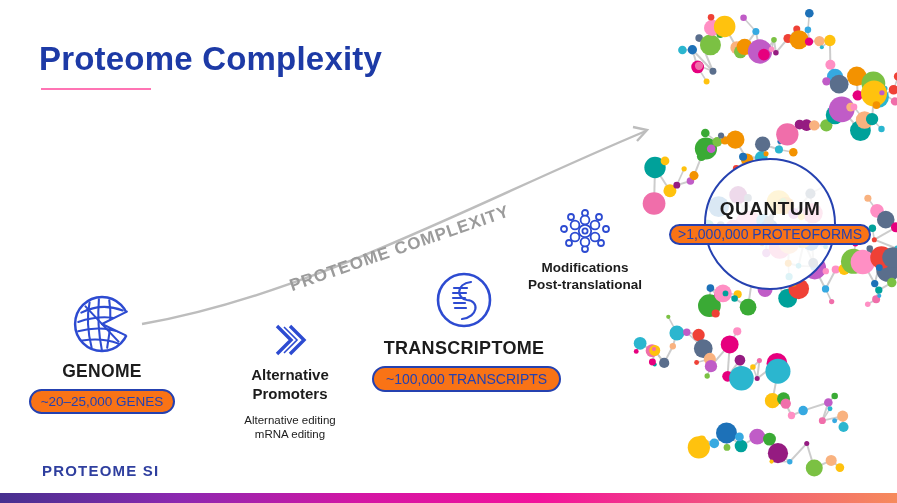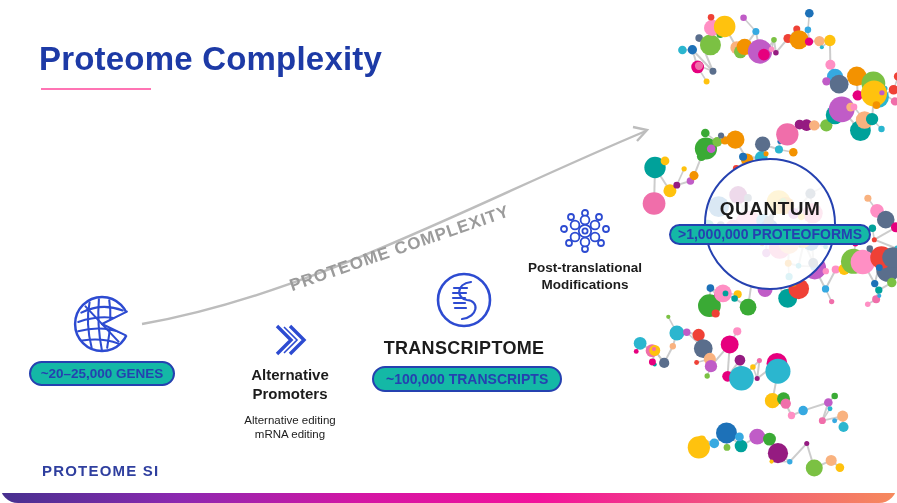--- a/index.html
+++ b/index.html
@@ -9,39 +9,38 @@
     --icon-blue:#2d4bd1;
     --text-black:#1c1c1c;
     --arrow-gray:#bdbdbd;
     --arrow-label-gray:#9b9b9b;
     --logo-blue:#2f3f9f;
   }
   html,body{margin:0;padding:0;background:#fff;}
   .slide{
     position:relative;width:897px;height:503px;background:#fff;overflow:hidden;
     font-family:"Liberation Sans",sans-serif;
-    border-radius:18px;
   }
   .title{
     position:absolute;left:39px;top:40px;font-size:33px;font-weight:bold;
     color:var(--title-blue);letter-spacing:.2px;white-space:nowrap;
   }
   .title-underline{position:absolute;left:41px;top:88px;width:110px;height:2px;background:var(--accent-pink);}
   .layer{position:absolute;left:0;top:0;pointer-events:none;}
   .arrow-label{
     position:absolute;left:287px;top:277px;transform:rotate(-19deg);transform-origin:0 0;
     font-size:17px;font-weight:bold;color:var(--arrow-label-gray);letter-spacing:1px;
     white-space:nowrap;z-index:2;
   }
   .stage{position:absolute;text-align:center;z-index:2;}
   .stage-icon{display:block;margin:0 auto;}
   .stage-label{font-weight:bold;color:var(--text-black);}
   .badge{
     display:inline-block;border:2px solid var(--badge-blue);color:var(--badge-blue);
-    font-weight:bold;border-radius:14px;background:#14b8a6;white-space:nowrap;
+    font-weight:normal;border-radius:14px;background:#f97316;white-space:nowrap;
   }
   
   .genome{left:18px;top:294px;width:168px;}
   .genome .stage-label{font-size:17.5px;margin-top:7px;letter-spacing:.3px;}
   .genome .badge{margin-top:7px;font-size:13.5px;padding:3px 10px;}
   
   .altprom{left:224px;top:320px;width:132px;}
   .altprom .stage-label{font-size:15px;line-height:1.25;margin-top:6px;}
   .altprom .stage-sub{font-size:11.5px;line-height:1.3;margin-top:9px;color:var(--text-black);}
   
@@ -485,20 +484,21 @@
         <path d="M37,6 Q40,24 35,52"></path>
         <path d="M14,12 L46,46"></path>
       </g>
       <circle cx="30" cy="29" r="26" fill="none" stroke="var(--icon-blue)" stroke-width="2.4"></circle>
       <polygon points="30,29 58,16 58,42" fill="#ffffff"></polygon>
       <g fill="none" stroke="var(--icon-blue)" stroke-width="2" stroke-linecap="round">
         <path d="M30,29 L54,17"></path>
         <path d="M30,29 L53,40"></path>
       </g>
     </svg>
+    <div class="stage-label">GENOME</div>
     <div class="badge">~20–25,000 GENES</div>
   </div>
 
   <div class="stage altprom">
     <svg class="stage-icon" width="42" height="40" viewBox="0 0 40 40">
       <g fill="none" stroke="var(--icon-blue)" stroke-linejoin="miter">
         <path d="M14,7 L27,20 L14,33" stroke-width="1.6"></path>
         <path d="M7,6 L21,20 L7,34" stroke-width="3.4"></path>
         <path d="M20,6 L34,20 L20,34" stroke-width="3.4"></path>
       </g>
@@ -544,22 +544,22 @@
         <circle cx="36" cy="17" r="4.4"></circle>
         <circle cx="36" cy="29" r="4.4"></circle>
         <circle cx="26" cy="34" r="4.4"></circle>
         <circle cx="16" cy="29" r="4.4"></circle>
         <circle cx="16" cy="17" r="4.4"></circle>
         <circle cx="26" cy="23" r="6.2"></circle>
         <circle cx="26" cy="23" r="2.6"></circle>
       </g>
     </svg>
     <div class="stage-label">
+      <div>Modifications</div>
       <div>Post-translational</div>
-      <div>Modifications</div>
     </div>
   </div>
 
   <div class="proteome-circle">
     <svg class="faint-art" id="circle-art" width="128" height="128" viewBox="0 0 128 128">
         <g>
           <line x1="-2.9915151279108443" y1="78.8341472016586" x2="-18.042616667292783" y2="85.92225882513654" stroke="#c4c4c4" stroke-width="1.6" opacity="0.85"></line>
           <line x1="-2.9915151279108443" y1="78.8341472016586" x2="1.9373311699386377" y2="65.78991206477238" stroke="#c4c4c4" stroke-width="2" opacity="0.85"></line>
           <line x1="1.9373311699386377" y1="65.78991206477238" x2="14.732013075215411" y2="65.23081902319934" stroke="#c4c4c4" stroke-width="2" opacity="0.85"></line>
           <line x1="14.732013075215411" y1="65.23081902319934" x2="43.980442538423844" y2="80.0317270413665" stroke="#c4c4c4" stroke-width="2" opacity="0.85"></line>

